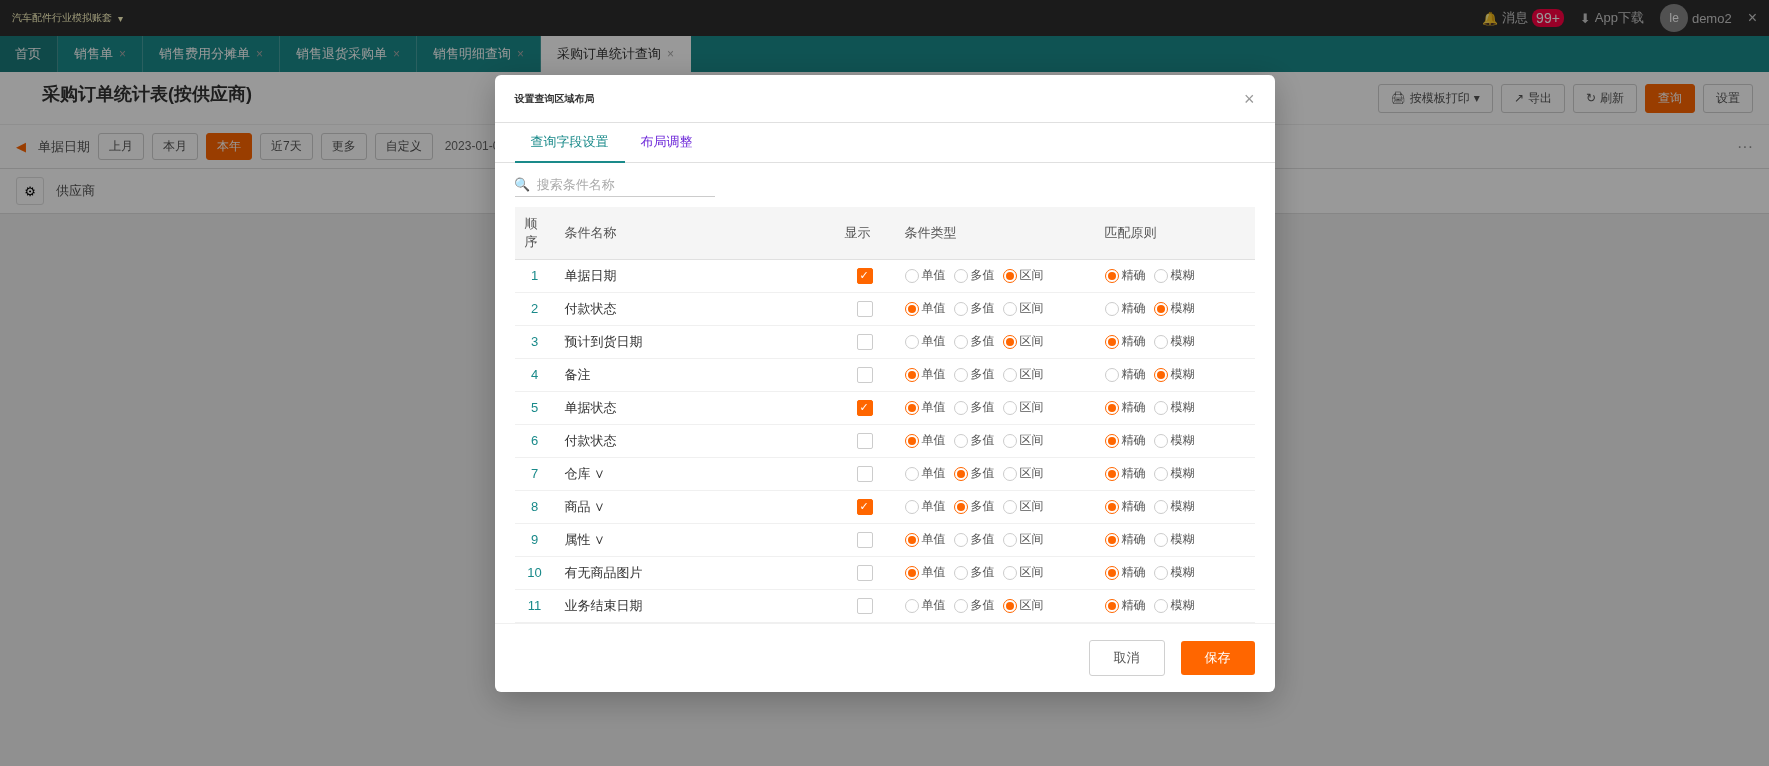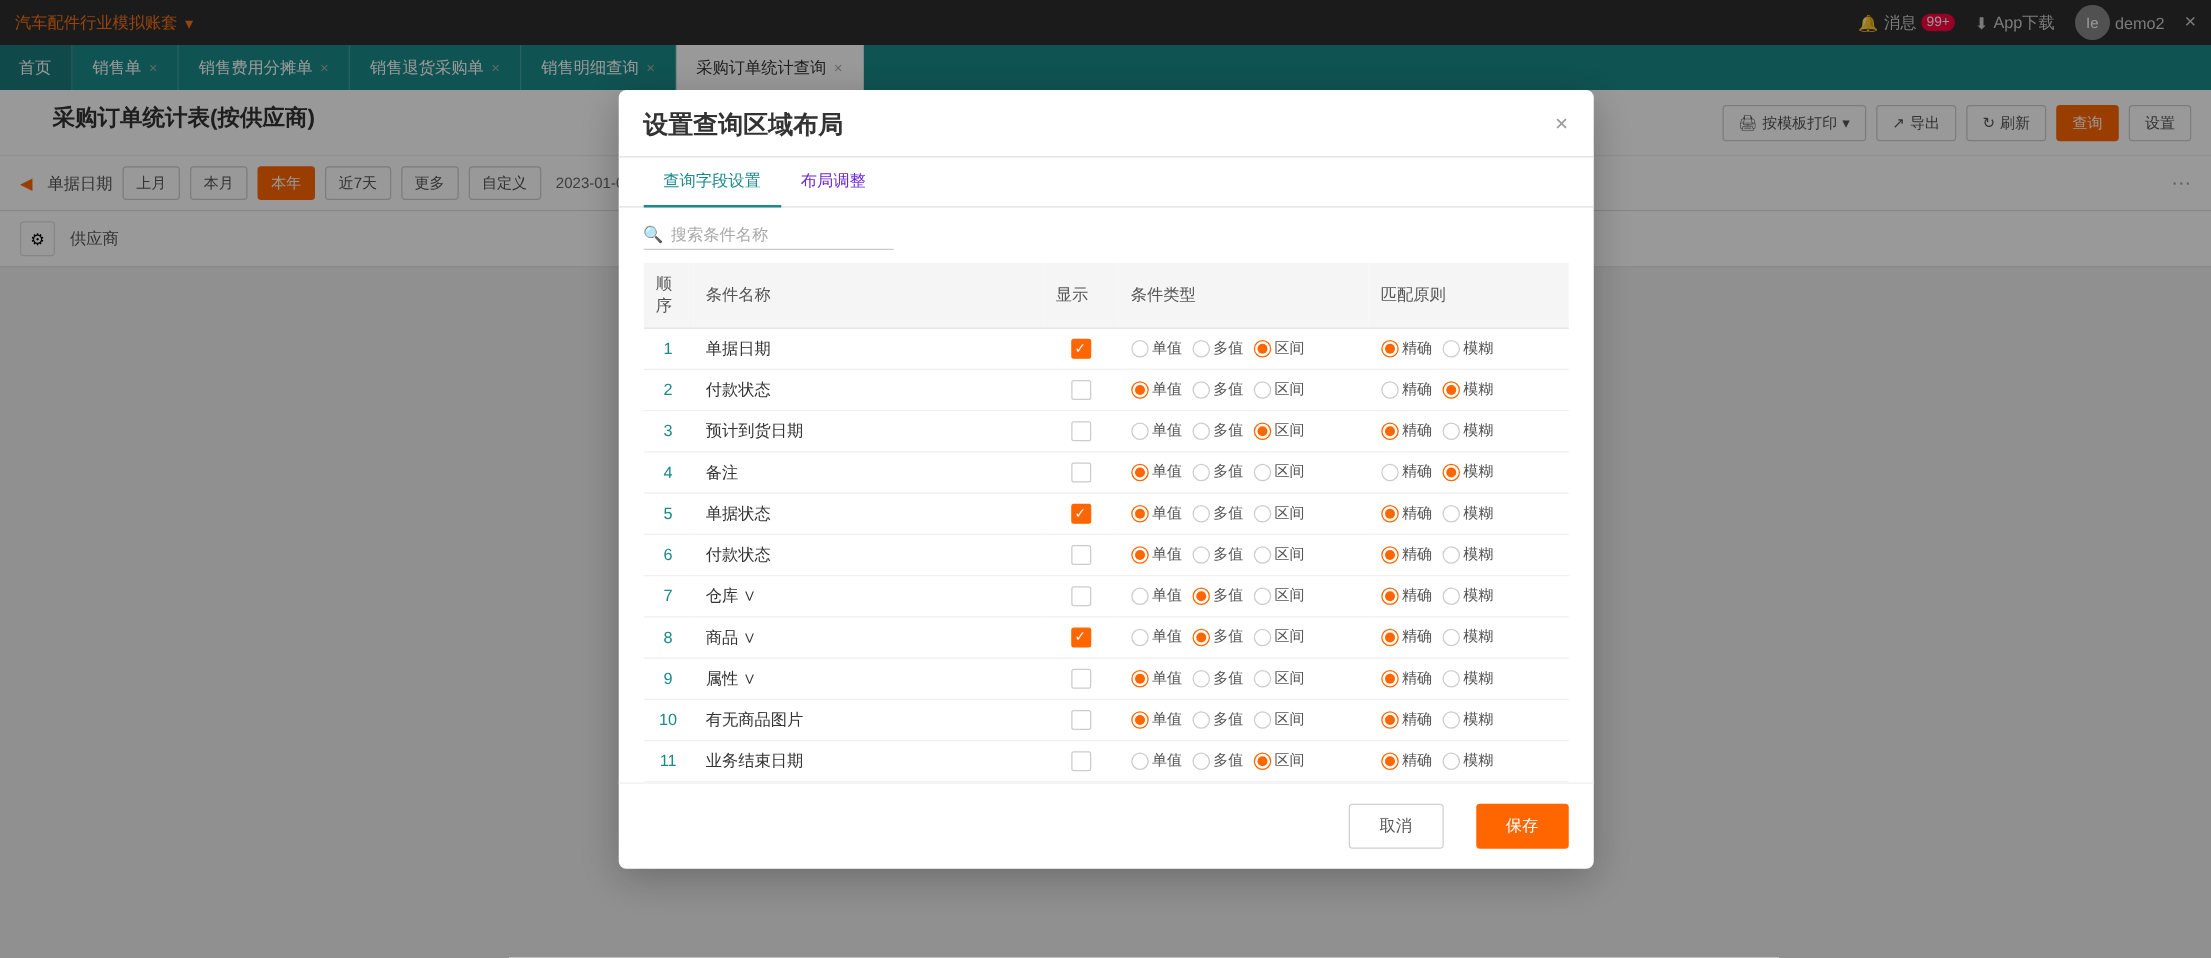--- a/index.html
+++ b/index.html
@@ -8,23 +8,23 @@
     
     .top-nav {
       background: #2d2d2d;
       height: 36px;
       display: flex;
       align-items: center;
       justify-content: space-between;
       padding: 0 12px;
       color: #ccc;
     }
-    .top-nav-left { font-size: 13px; color: #f97316; display: flex; align-items: center; gap: 6px; }
+    .top-nav-left { font-size: 10px; color: #fef9c3; display: flex; align-items: center; gap: 6px; }
     .top-nav-right { display: flex; align-items: center; gap: 16px; font-size: 13px; }
-    .top-nav-right .badge { background: #f04; color: #fff; border-radius: 8px; font-size: 11px; padding: 1px 4px; }
+    .top-nav-right .badge { background: #f04; color: #fff; border-radius: 8px; font-size: 14px; padding: 1px 4px; }
     .top-nav-right .user { display: flex; align-items: center; gap: 4px; }
     .close-top { color: #ccc; cursor: pointer; font-size: 16px; }
 
     
     .tab-bar {
       background: #1a8a8a;
       height: 36px;
       display: flex;
       align-items: center;
       padding: 0 0 0 0;
@@ -80,21 +80,21 @@
       display: flex;
       flex-direction: column;
     }
     .dialog-header {
       display: flex;
       align-items: center;
       justify-content: space-between;
       padding: 14px 20px 12px 20px;
       border-bottom: 1px solid #e0e0e0;
     }
-    .dialog-title { font-size: 20px; font-weight: bold; color: #333; }
+    .dialog-title { font-size: 10px; font-weight: bold; color: #333; }
     .dialog-close { cursor: pointer; color: #999; font-size: 18px; }
 
     
     .dialog-tabs {
       display: flex;
       padding: 0 20px;
       border-bottom: 1px solid #e0e0e0;
       gap: 0;
     }
     .dialog-tab {
@@ -213,22 +213,23 @@
       border-radius: 50%;
       position: absolute;
       top: 2px; left: 2px;
     }
 
     
     .dialog-footer {
       display: flex;
       justify-content: flex-end;
       padding: 16px 20px;
-      gap: 26px;
+      gap: 16px;
       border-top: 1px solid #f0f0f0;
+      align-items: center;
     }
     .btn-cancel {
       padding: 8px 24px;
       border: 1px solid #d0d0d0;
       background: #fff;
       border-radius: 3px;
       cursor: pointer;
       font-size: 13px;
       color: #555;
     }

